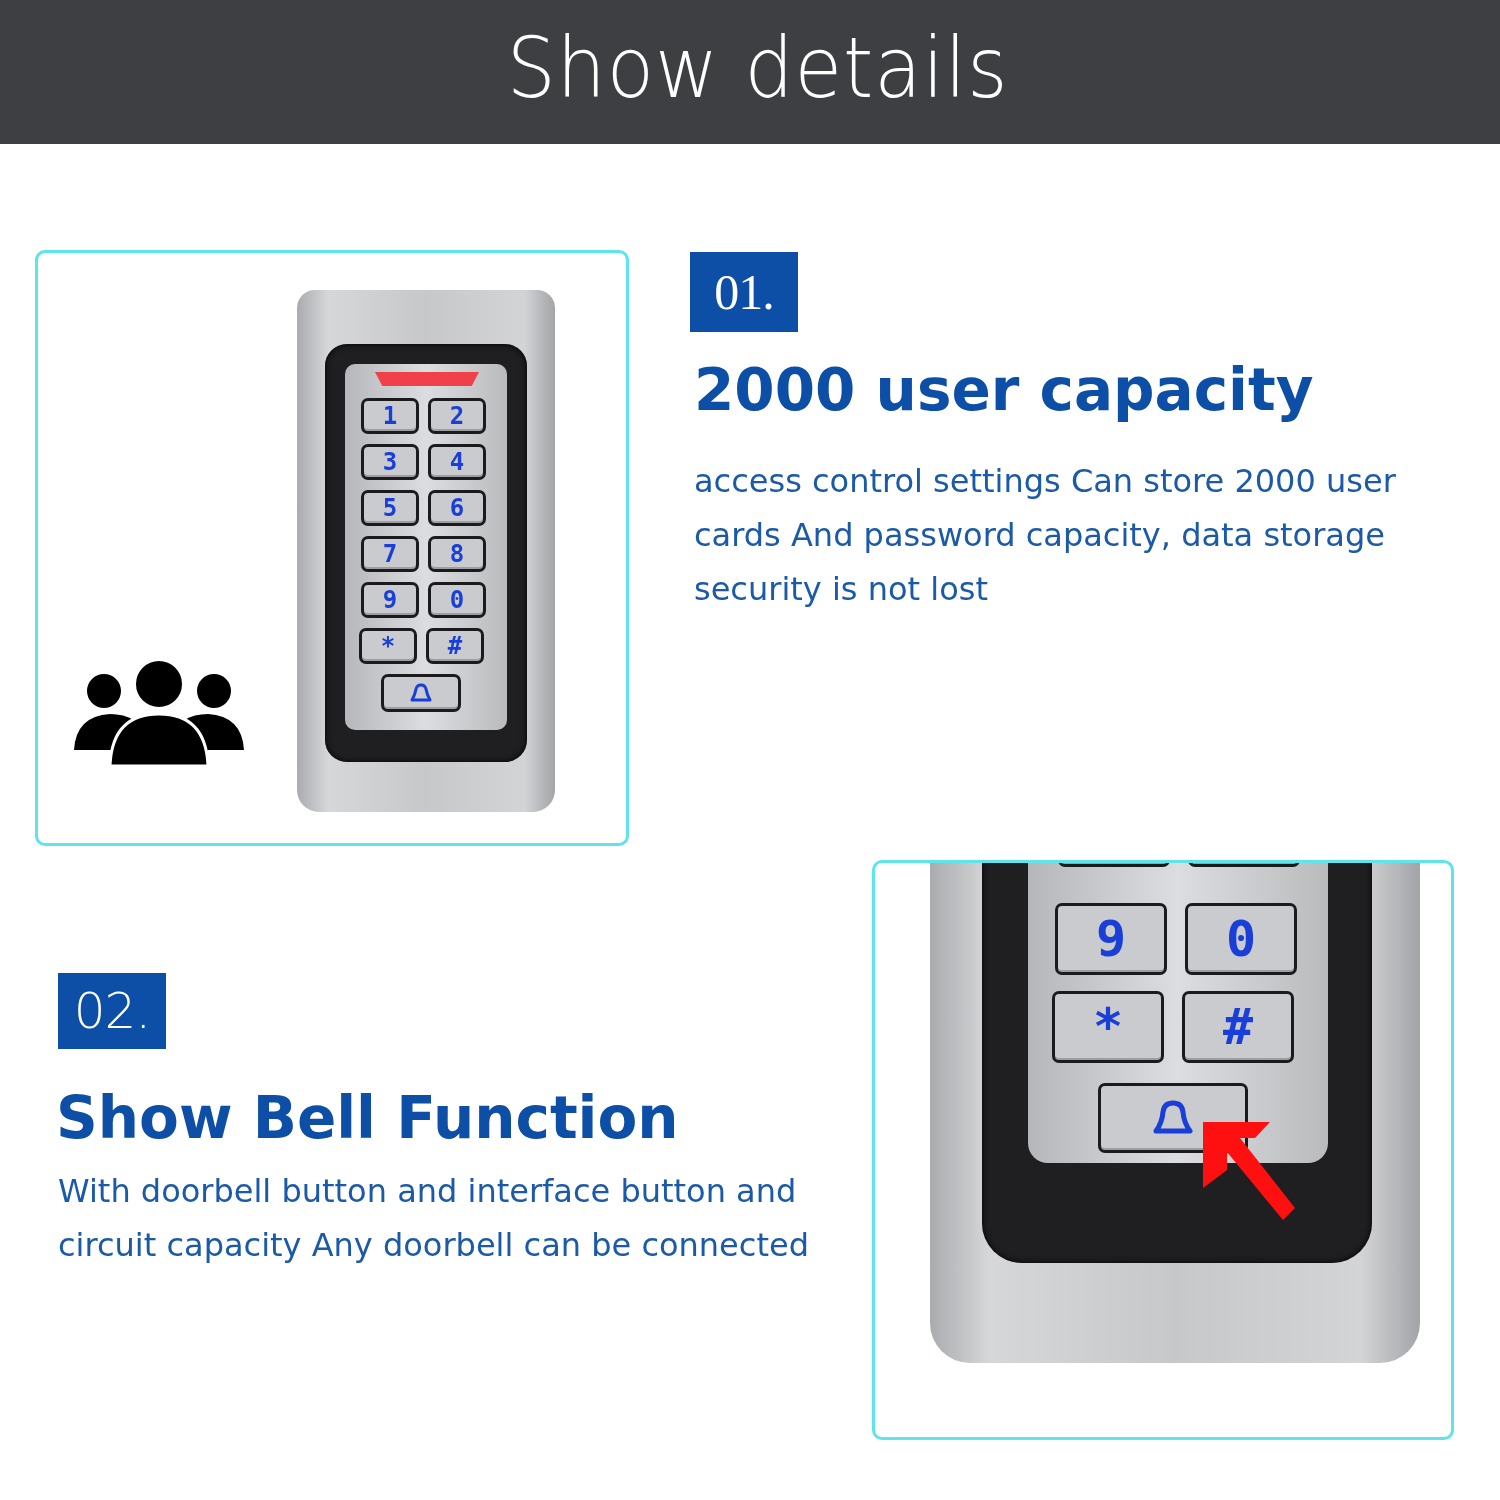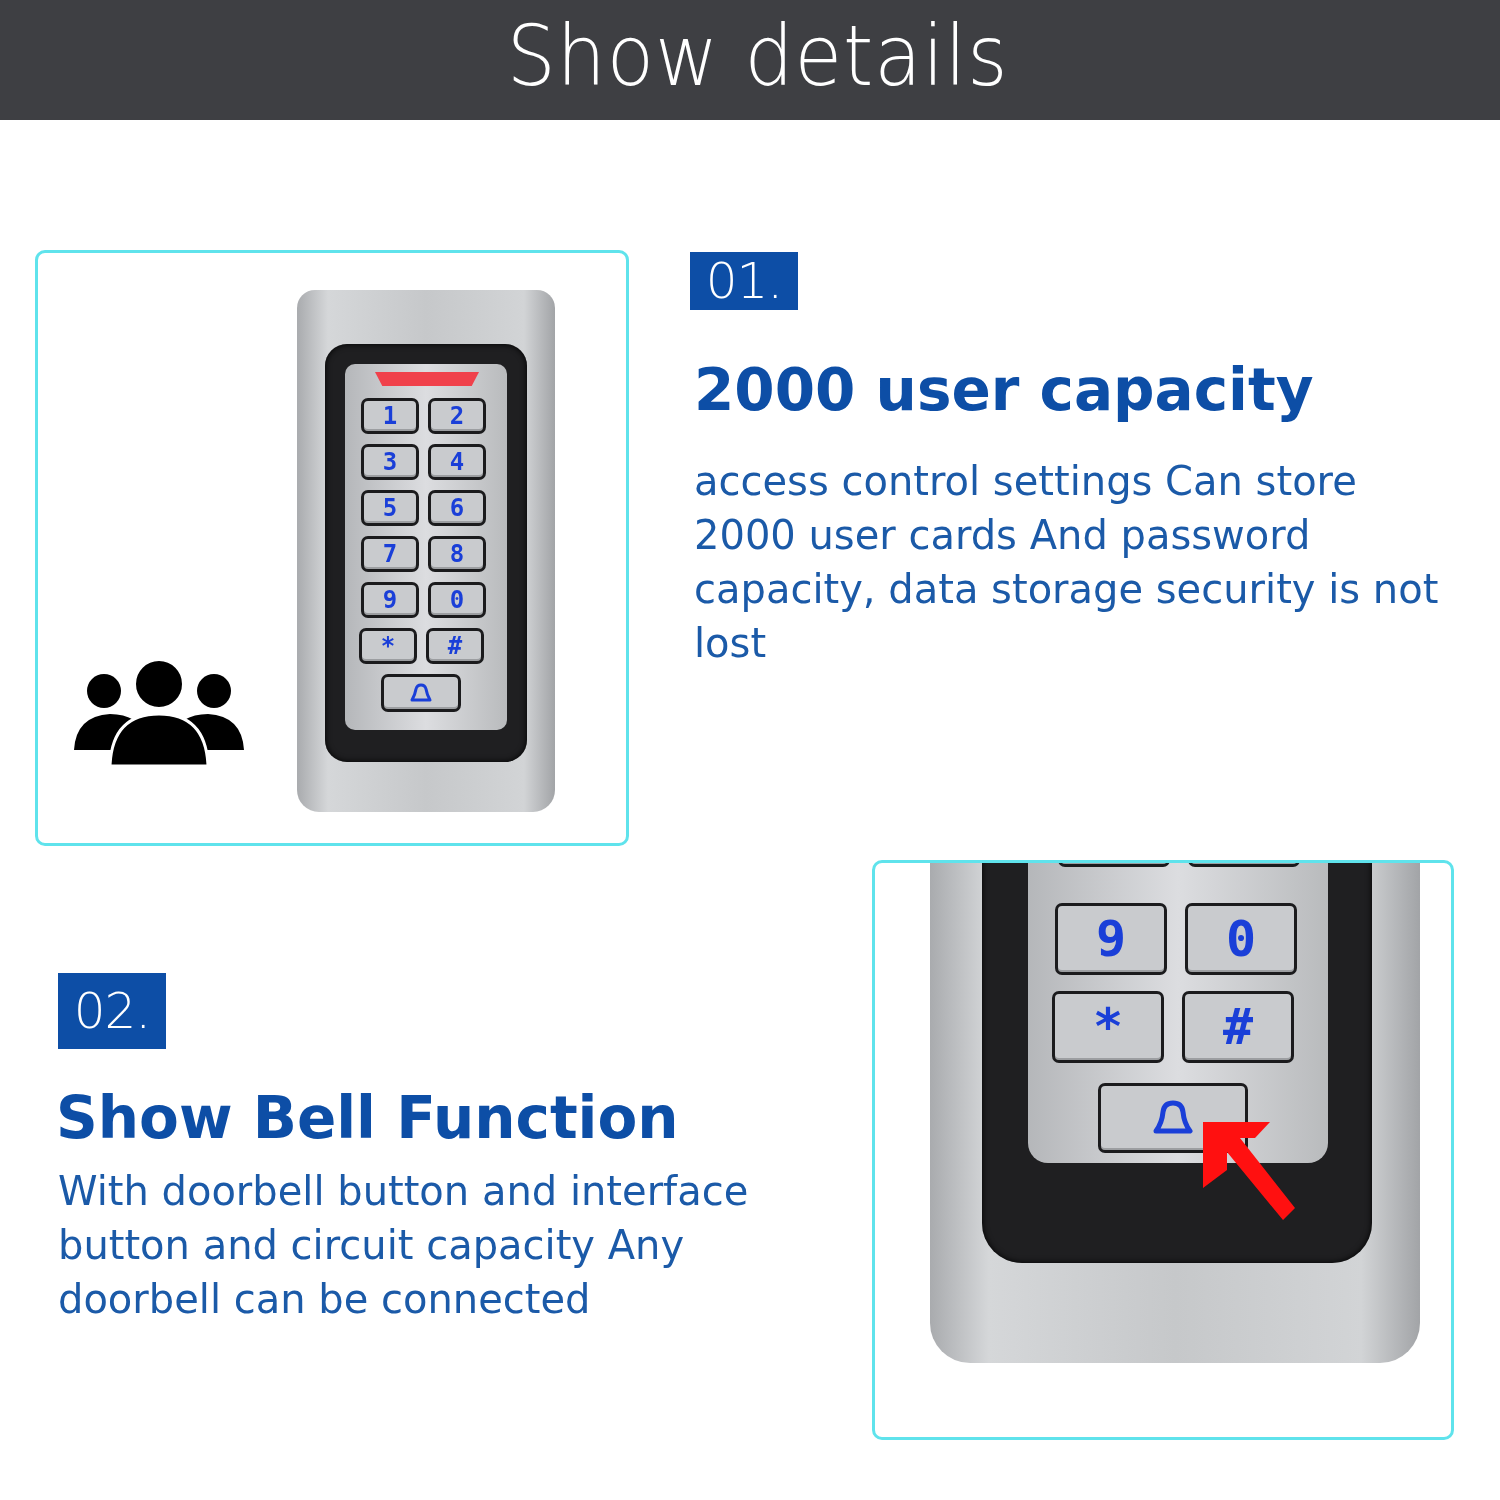--- a/index.html
+++ b/index.html
@@ -1,20 +1,20 @@
 <!DOCTYPE html>
 <html><head>
 <meta charset="utf-8">
 <style>
   * { box-sizing: border-box; margin: 0; padding: 0; }
   html, body { width: 1500px; height: 1500px; background: #ffffff; overflow: hidden; }
   body { position: relative; font-family: "DejaVu Sans", sans-serif; }
 
   .header {
-    position: absolute; left: 0; top: 0; width: 1500px; height: 120px;
+    position: absolute; left: 0; top: 0; width: 1500px; height: 144px;
     background: #3e3f43;
     display: flex; align-items: center; justify-content: center;
   }
   .header-title {
     color: #ffffff; font-family: "DejaVu Sans", sans-serif; font-weight: 300;
     font-size: 84px; letter-spacing: 1px; margin-left: 16px; margin-top: -8px;
     transform: scaleX(0.92);
   }
 
   .frame {
@@ -23,33 +23,33 @@
   }
   .frame-1 { left: 35px; top: 250px; width: 594px; height: 596px; }
   .frame-2 { left: 872px; top: 860px; width: 582px; height: 580px; }
 
   .num-badge {
     position: absolute; background: #0d4ea6; color: #ffffff;
     font-family: "DejaVu Sans", sans-serif; font-weight: 300; font-size: 50px;
     display: flex; align-items: center; justify-content: center; line-height: 1;
     letter-spacing: -1px;
   }
-  .num-1 { left: 690px; top: 252px; width: 108px; height: 58px; }
+  .num-1 { left: 690px; top: 252px; width: 108px; height: 80px; font-family: Liberation Serif, serif; }
   .num-2 { left: 58px; top: 973px; width: 108px; height: 76px; }
 
   .feat-title {
     position: absolute; color: #0d4ea6; font-family: "DejaVu Sans", sans-serif;
     font-weight: bold; font-size: 58px; white-space: nowrap;
   }
   .title-1 { left: 694px; top: 356px; }
   .title-2 { left: 56px; top: 1084px; }
 
   .feat-desc {
     position: absolute; color: #1b5aa8; font-family: "DejaVu Sans", sans-serif;
-    font-size: 40px; line-height: 54px; font-weight: normal;
+    font-size: 32px; line-height: 54px; font-weight: normal;
   }
   .desc-1 { left: 694px; top: 454px; width: 760px; }
   .desc-2 { left: 58px; top: 1164px; width: 780px; }
 
   
   .device { position: absolute; }
   .dev-shell {
     position: absolute; inset: 0;
     background: linear-gradient(90deg,#a9abae 0%,#d5d7d9 12%,#c6c8ca 50%,#d2d4d6 88%,#a2a4a7 100%);
     border-radius: 18px 18px 22px 22px;

